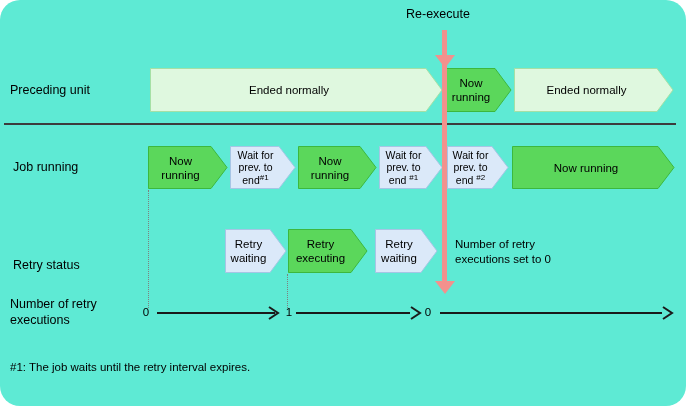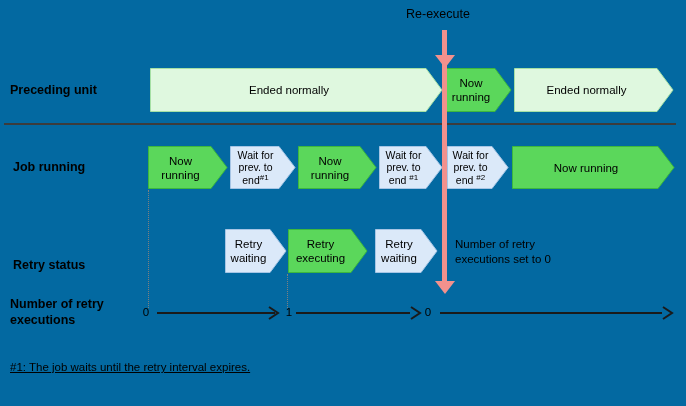--- a/index.html
+++ b/index.html
@@ -5,31 +5,31 @@
   * { margin: 0; padding: 0; box-sizing: border-box; }
   body {
     font-family: "Liberation Sans", sans-serif;
     background: #ffffff;
     color: #000000;
   }
   #diagram {
     position: relative;
     width: 686px;
     height: 406px;
-    background: #0369a1;
+    background: #5eead4;
     overflow: hidden;
+    border-radius: 20px;
   }
 
   .row-label {
     position: absolute;
     font-size: 12.5px;
     color: #000;
     white-space: pre-line;
     line-height: 16px;
-    font-weight: bold;
   }
 
   .re-execute {
     position: absolute;
     left: 406px; top: 7px;
     font-size: 12.5px;
     color: #000;
   }
 
   
@@ -116,21 +116,20 @@
     line-height: 15px;
     white-space: pre-line;
     z-index: 2;
   }
 
   .footnote {
     position: absolute;
     left: 10px;
     font-size: 11.5px;
     line-height: 18px;
-    text-decoration: underline;
   }
 </style>
 </head>
 <body>
 
 <div id="diagram">
 
   <div class="re-execute">Re-execute</div>
 
   <div class="red-line"></div>

